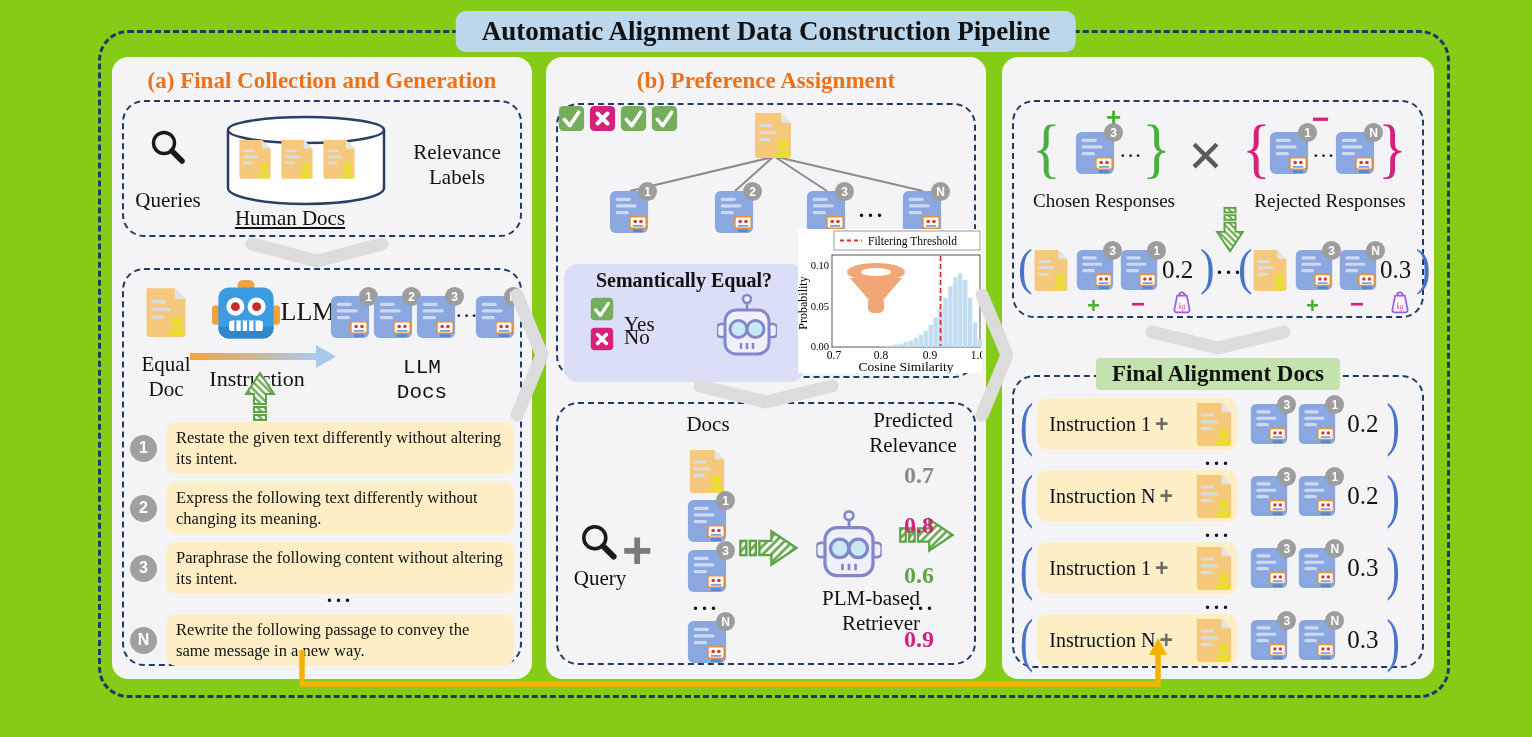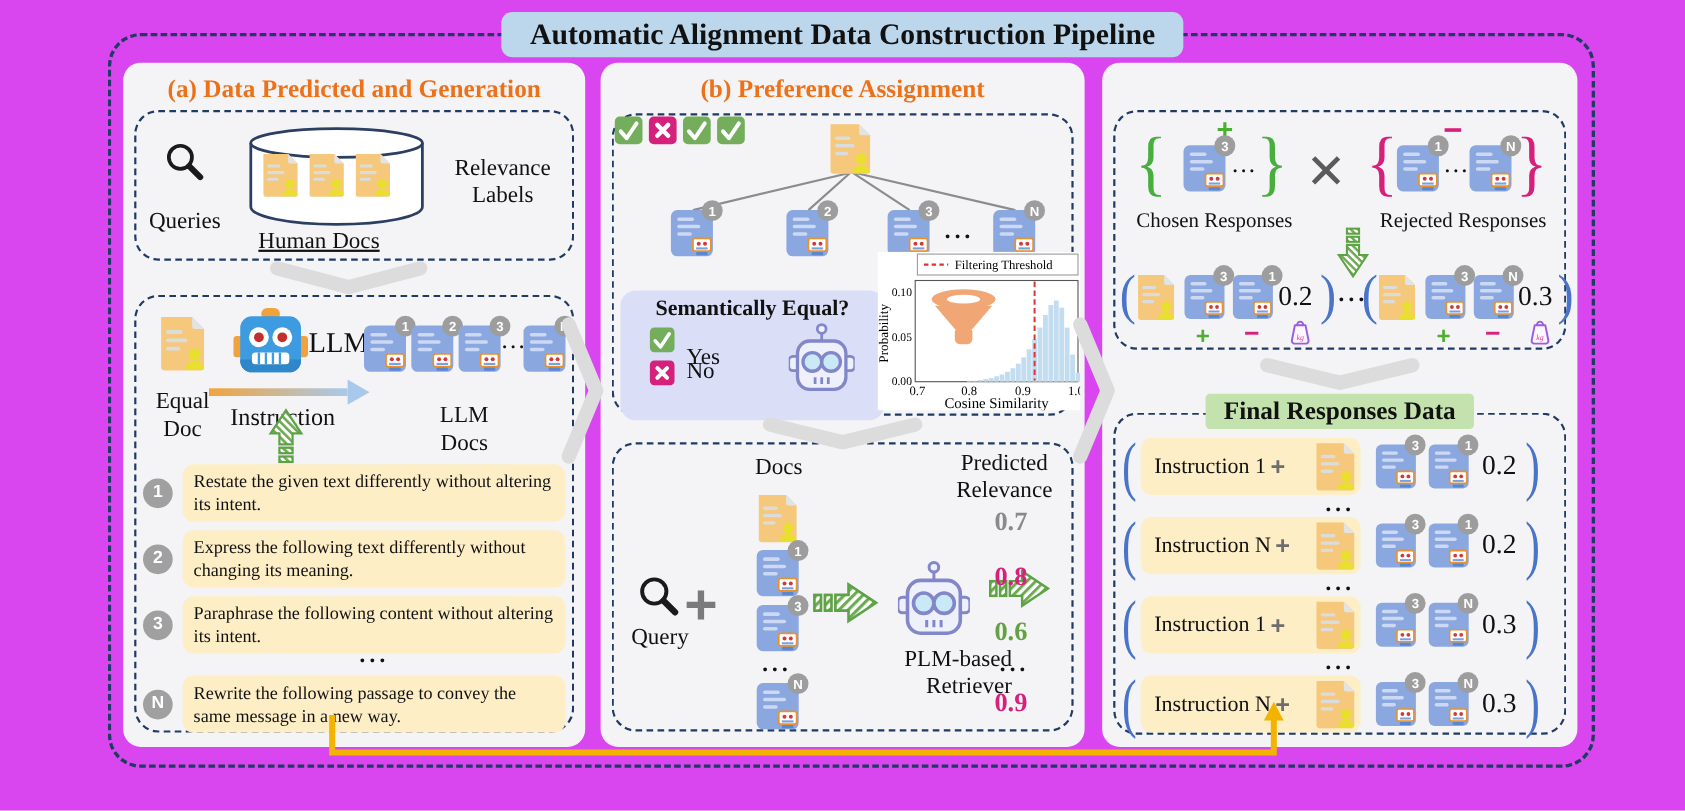--- a/index.html
+++ b/index.html
@@ -1,16 +1,16 @@
 <!DOCTYPE html>
 <html><head>
 <meta charset="utf-8">
 <style>
   html,body{margin:0;padding:0;background:#fff;}
-  .canvas{position:relative;width:1532px;height:737px;background:#d946ef;
+  .canvas{position:relative;width:1532px;height:737px;background:#84cc16;
           font-family:"Liberation Serif",serif;color:#111;overflow:hidden;}
   .abs{position:absolute;}
   .outer-border{position:absolute;left:98px;top:30px;width:1346px;height:662px;
                 border:3px dashed #1f3a63;border-radius:30px;}
   .title-badge{position:absolute;left:50%;transform:translateX(-50%);top:11px;
                background:#bcd7ec;border-radius:10px;padding:5px 26px;
                font-weight:bold;font-size:27px;white-space:nowrap;}
   .panel{position:absolute;top:57px;height:622px;background:#f4f4f6;border-radius:16px;}
   .phead{position:absolute;top:11px;left:0;right:0;text-align:center;
          font-weight:bold;font-size:23px;color:#ed7118;white-space:nowrap;}
@@ -125,21 +125,21 @@
     </symbol>
   </defs>
 </svg>
 
 <div class="canvas">
 
   <div class="outer-border"></div>
   <div class="title-badge">Automatic Alignment Data Construction Pipeline</div>
 
   <div class="panel" style="left:112px;width:420px;">
-    <div class="phead">(a) Data Predicted and Generation</div>
+    <div class="phead">(a) Final Collection and Generation</div>
 
     <div class="dbox" style="left:10px;top:43px;width:400px;height:137px;">
       <svg class="abs" style="left:24px;top:26px;" width="40" height="40">
           <use href="#sym-mag"></use>
         </svg>
       <div class="lbl" style="left:-4px;top:86px;width:96px;">Queries</div>
       <svg class="abs" style="left:100px;top:12px;" width="164" height="94">
         <path d="M4 16 v58 a78 16 0 0 0 156 0 V16" fill="#ffffff" stroke="#2b3f63" stroke-width="2.5"></path>
         <ellipse cx="82" cy="16" rx="78" ry="13" fill="#ffffff" stroke="#2b3f63" stroke-width="2.5"></ellipse>
       </svg>
@@ -197,21 +197,21 @@
           </svg>
           <span class="badge sm">3</span>
         </span>
       <span class="dots" style="left:332px;top:36px;font-size:17px;">···</span>
       <span class="doc" style="left:350px;top:24px;">
           <svg width="42" height="46">
             <use href="#sym-llm-doc"></use>
           </svg>
           <span class="badge sm">N</span>
         </span>
-      <div class="lbl" style="left:262px;top:95px;width:72px;">LLM Docs</div>
+      <div class="lbl" style="left:262px;top:85px;width:72px;font-family:Liberation Mono, monospace;">LLM Docs</div>
 
       <svg class="abs" style="left:110px;top:100px;transform:rotate(-90deg);" width="52" height="52" viewBox="0 0 52 36">
           <use href="#sym-harrow"></use>
         </svg>
 
       <div class="item" style="left:6px;top:152px;">
         <span class="ibadge">1</span>
         <span class="itext">Restate the given text differently without altering its intent.</span>
       </div>
       <div class="item" style="left:6px;top:212px;">
@@ -598,21 +598,21 @@
         <span class="doc" style="position:relative;margin-left:8px;">
             <svg width="40" height="44">
               <use href="#sym-llm-doc"></use>
             </svg>
             <span class="badge sm">N</span>
           </span>
         <span class="valtxt" style="margin-left:10px;">0.3</span>
         <span class="paren tall" style="margin-left:8px;">)</span>
       </div>
     </div>
-    <div class="final-badge" style="left:94px;top:301px;width:244px;">Final Responses Data</div>
+    <div class="final-badge" style="left:94px;top:301px;width:244px;">Final Alignment Docs</div>
   </div>
 
   <svg class="overlay" width="1532" height="737">
     <path d="M252 244 L317 261 L382 244" stroke="#dcdcdc" stroke-width="13" fill="none" stroke-linecap="round" stroke-linejoin="round"></path>
     <path d="M700 386 L766 402 L832 386" stroke="#dcdcdc" stroke-width="13" fill="none" stroke-linecap="round" stroke-linejoin="round"></path>
     <path d="M1152 332 L1218 348 L1284 332" stroke="#dcdcdc" stroke-width="13" fill="none" stroke-linecap="round" stroke-linejoin="round"></path>
     <path d="M517 295 L542 355 L517 415" stroke="#dcdcdc" stroke-width="13" fill="none" stroke-linecap="round" stroke-linejoin="round"></path>
     <path d="M982 295 L1007 355 L982 415" stroke="#dcdcdc" stroke-width="13" fill="none" stroke-linecap="round" stroke-linejoin="round"></path>
     <path d="M302 650 L302 684 L1158 684 L1158 652" stroke="#f3b300" stroke-width="5.5" fill="none"></path>
     <polygon points="1149,655 1167,655 1158,638" fill="#f3b300"></polygon>

